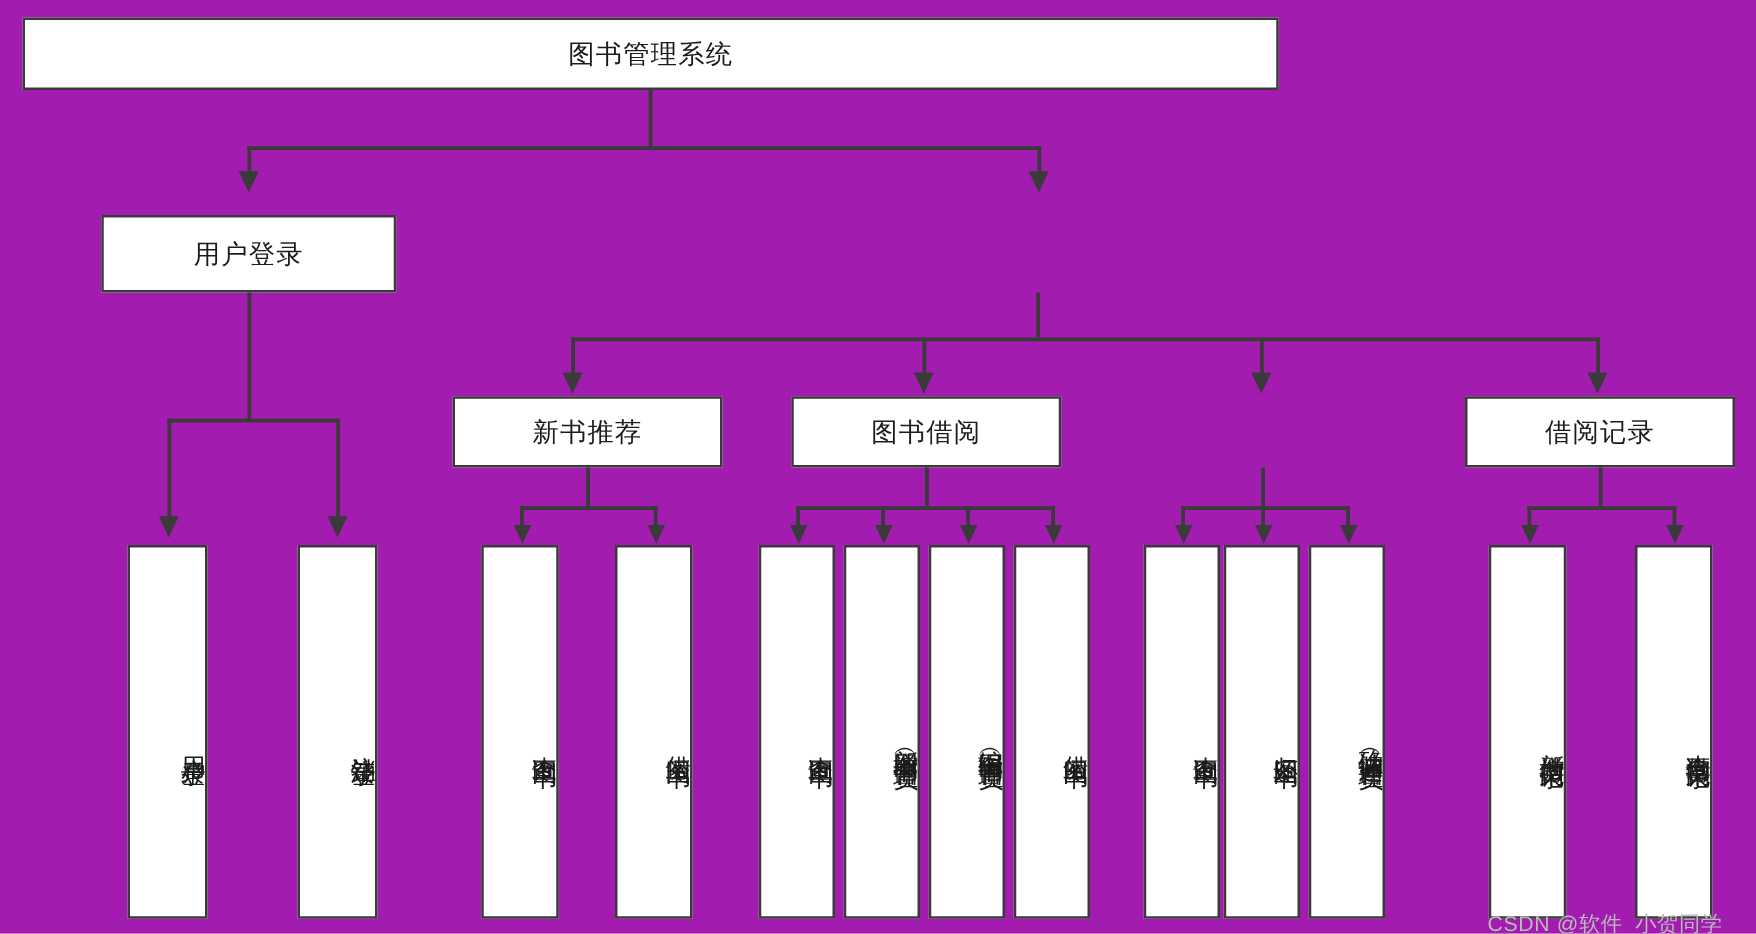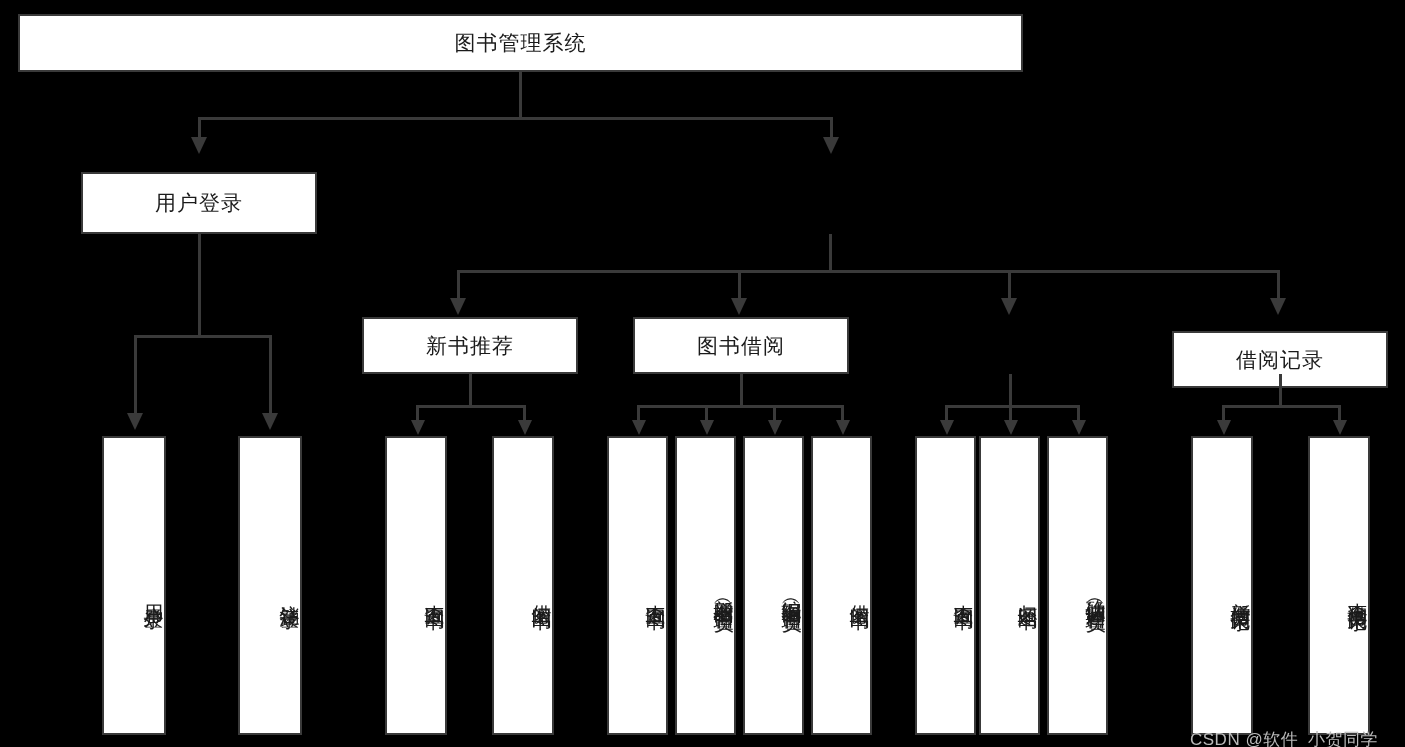--- a/index.html
+++ b/index.html
@@ -8,21 +8,21 @@
     padding: 0;
     background: #ffffff;
   }
   body {
     font-family: "Liberation Sans", "DejaVu Sans", sans-serif;
   }
   #canvas {
     position: relative;
     width: 1405px;
     height: 747px;
-    background: #000000;
+    background: #a21caf;
     overflow: hidden;
   }
   .node {
     position: absolute;
     box-sizing: border-box;
     background: #ffffff;
     border: 2px solid #3a3a3a;
     display: flex;
     align-items: center;
     justify-content: center;
@@ -126,21 +126,21 @@
 
   <div class="node level2" style="left:633px; top:317px; width:216px; height:57px;">
     <span class="lbl">图书借阅</span>
   </div>
 
   <div class="node level2" style="left:362px; top:317px; width:216px; height:57px;">
     <span class="lbl">新书推荐</span>
   </div>
 
 
-  <div class="node level2" style="left:1172px; top:331px; width:216px; height:57px;">
+  <div class="node level2" style="left:1172px; top:317px; width:216px; height:57px;">
     <span class="lbl">借阅记录</span>
   </div>
 
   <div class="vline" style="left:469px; top:374px; width:3px; height:31px;"></div>
   <div class="hline" style="left:416px; top:405px; width:110px;"></div>
   <div class="vline" style="left:416px; top:405px; height:16px;"></div>
   <div class="arrow small" style="left:411px; top:420px;"></div>
   <div class="vline" style="left:523px; top:405px; height:16px;"></div>
   <div class="arrow small" style="left:518px; top:420px;"></div>
 

